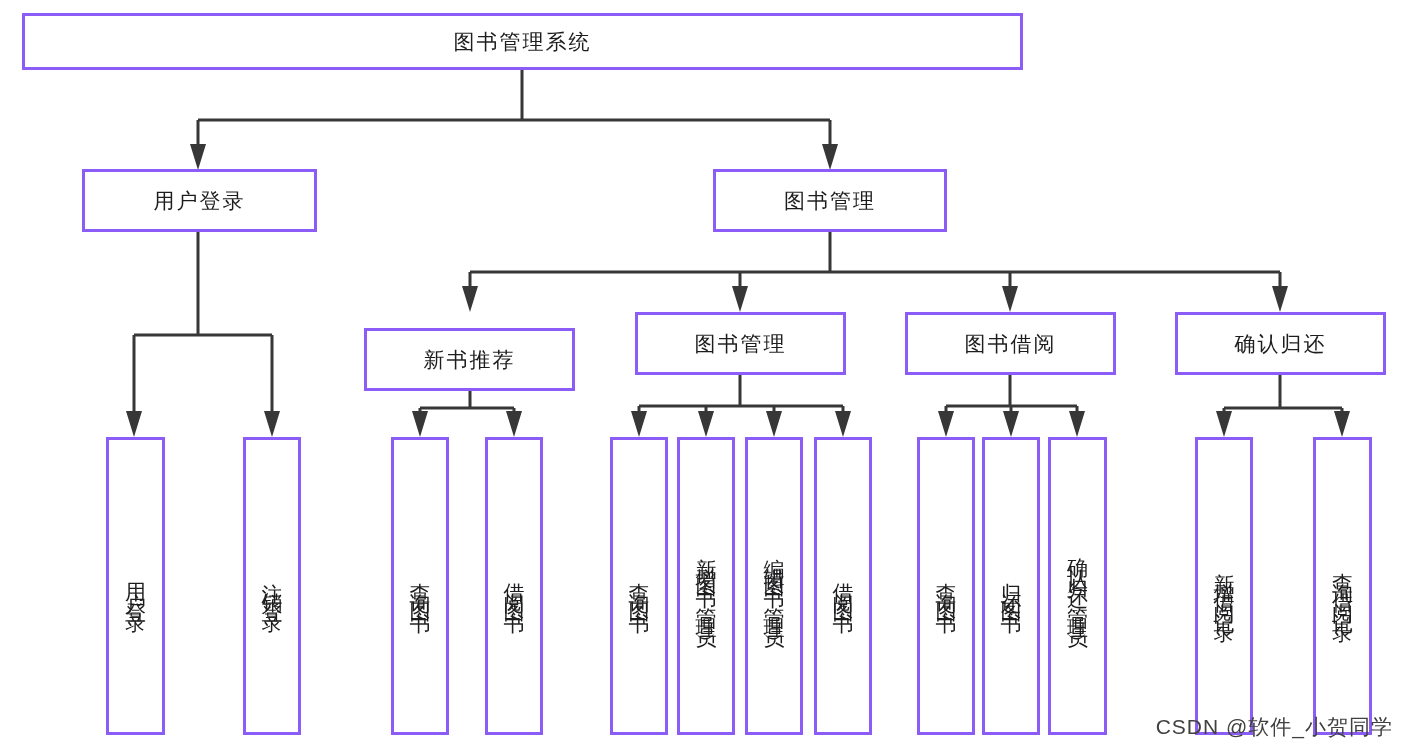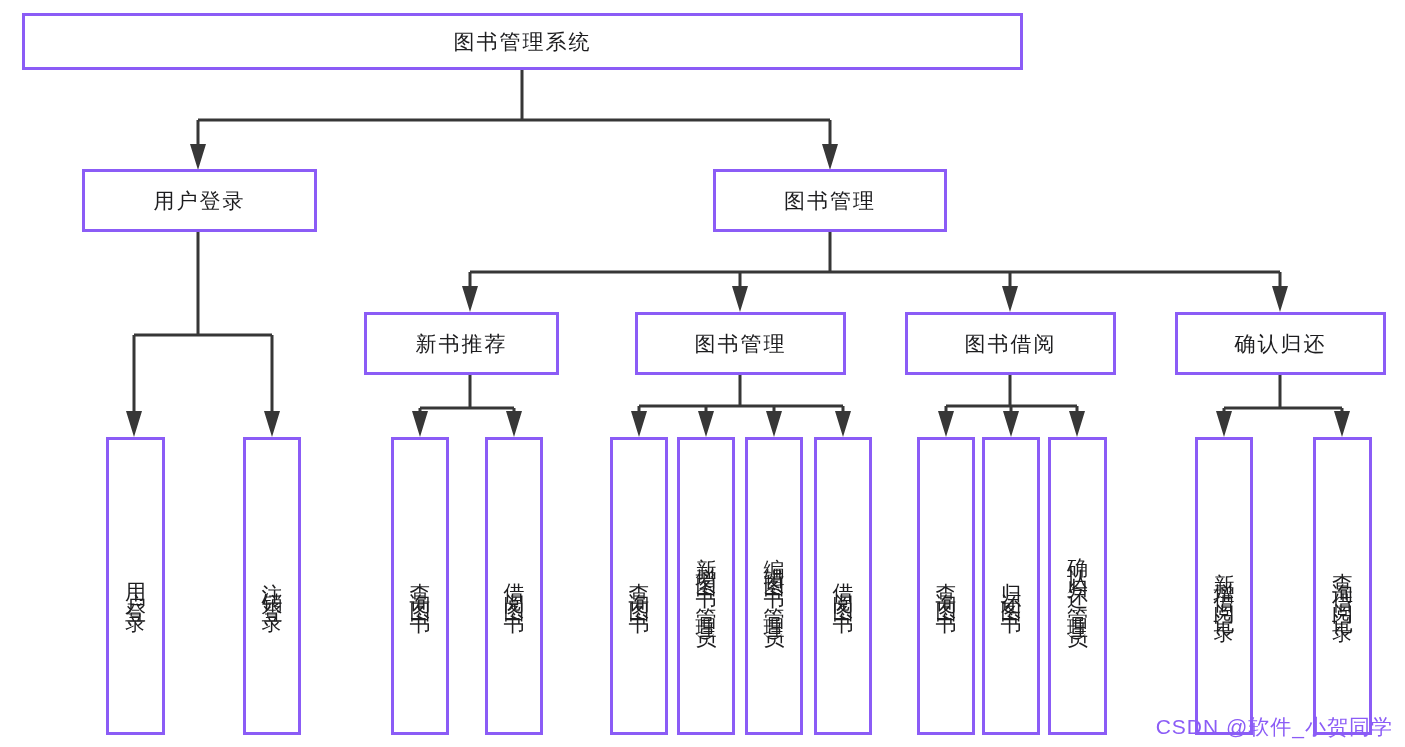--- a/index.html
+++ b/index.html
@@ -12,21 +12,21 @@
     position:absolute;box-sizing:border-box;border:3px solid #8b5cf6;background:#ffffff;
     display:flex;align-items:center;justify-content:center;
     color:#1d1d1f;font-size:21px;letter-spacing:2px;white-space:nowrap;
   }
   .leaf{
     writing-mode:vertical-rl;text-orientation:mixed;
     letter-spacing:10px;font-size:21px;white-space:normal;
   }
   #watermark{
     position:absolute;right:12px;top:713px;
-    color:#8b5cf6;font-size:21px;letter-spacing:1px;
+    color:#404040;font-size:21px;letter-spacing:1px;
   }
 </style>
 </head>
 <body>
 
 <div id="stage">
 
   <svg id="wires" viewBox="0 0 1405 747" xmlns="http://www.w3.org/2000/svg">
     <path fill="none" stroke="#373737" stroke-width="3" d="M522,70 V120 M198,120 H830 M198,120 V146 M830,120 V146
              M198,232 V335 M134,335 H272 M134,335 V413 M272,335 V413
@@ -42,21 +42,21 @@
              M631,411 h16 l-8,26 z M698,411 h16 l-8,26 z M766,411 h16 l-8,26 z M835,411 h16 l-8,26 z
              M938,411 h16 l-8,26 z M1003,411 h16 l-8,26 z M1069,411 h16 l-8,26 z
              M1216,411 h16 l-8,26 z M1334,411 h16 l-8,26 z"></path>
   </svg>
 
   <div class="box" style="left:22px;top:13px;width:1001px;height:57px">图书管理系统</div>
 
   <div class="box" style="left:82px;top:169px;width:235px;height:63px">用户登录</div>
   <div class="box" style="left:713px;top:169px;width:234px;height:63px">图书管理</div>
 
-  <div class="box" style="left:364px;top:312px;width:195px;height:63px">新书推荐</div>
+  <div class="box" style="left:364px;top:328px;width:211px;height:63px">新书推荐</div>
   <div class="box" style="left:635px;top:312px;width:211px;height:63px">图书管理</div>
   <div class="box" style="left:905px;top:312px;width:211px;height:63px">图书借阅</div>
   <div class="box" style="left:1175px;top:312px;width:211px;height:63px">确认归还</div>
 
   <div class="box leaf" style="left:106px;top:437px;width:59px;height:298px">用户登录</div>
   <div class="box leaf" style="left:243px;top:437px;width:58px;height:298px">注销登录</div>
 
   <div class="box leaf" style="left:391px;top:437px;width:58px;height:298px">查询图书</div>
   <div class="box leaf" style="left:485px;top:437px;width:58px;height:298px">借阅图书</div>
 

